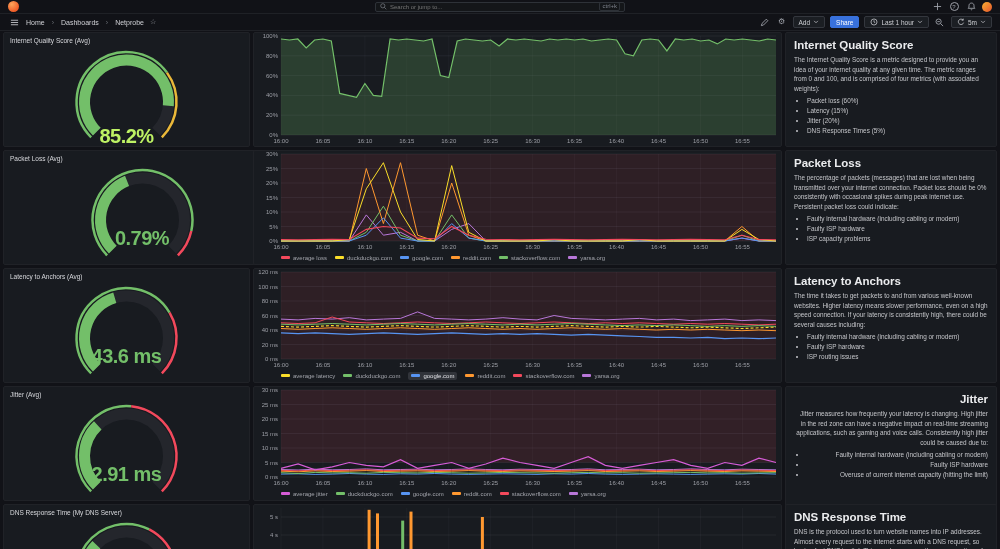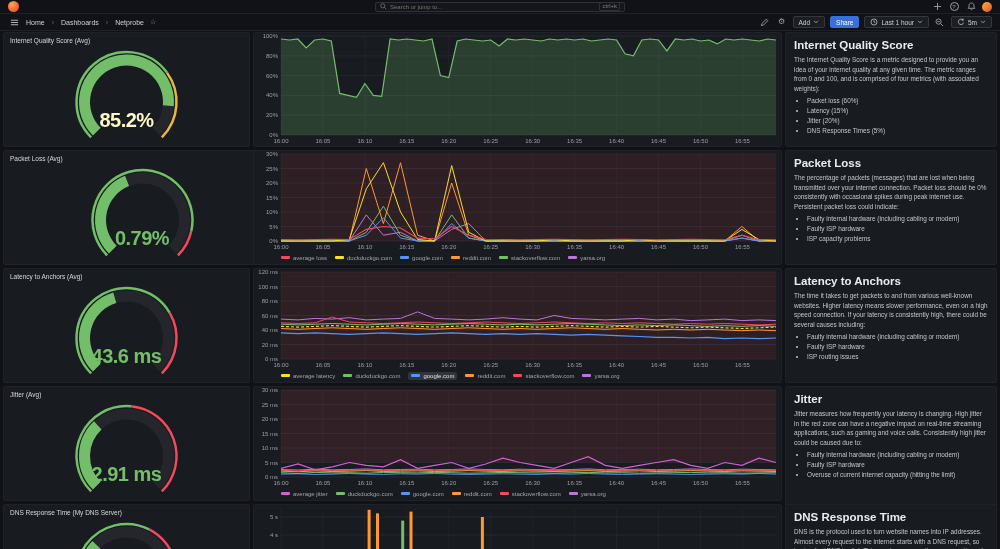--- a/index.html
+++ b/index.html
@@ -138,21 +138,21 @@
 
 <div id="board">
     <div class="panel" style="left: 3px; top: 32px; width: 247px; height: 115px;">
       <div class="panel-title">Internet Quality Score (Avg)</div>
       <svg width="245" height="100" style="display:block;margin:0 auto">
         <path d="M92.80 85.70A42 42 0 1 1 152.20 85.70" stroke="#24262c" stroke-width="11" fill="none"></path>
         <path d="M92.80 85.70A42 42 0 1 1 164.34 59.69" stroke="#73bf69" stroke-width="11" fill="none"></path>
         <path d="M87.14 91.36A50 50 0 1 1 162.95 26.61" stroke="#73bf69" stroke-width="2.5" fill="none"></path>
         <path d="M162.95 26.61A50 50 0 0 1 157.86 91.36" stroke="#eab839" stroke-width="2.5" fill="none"></path>
       </svg>
-      <div class="gauge-value" style="color: #fef9c3;">85.2%</div>
+      <div class="gauge-value" style="color: #bef264; margin-top: 16px;">85.2%</div>
     </div>
     <div class="panel" style="left: 3px; top: 150px; width: 278px; height: 115px;">
       <div class="panel-title">Packet Loss (Avg)</div>
       <svg width="245" height="100" style="display:block;margin:0 auto">
         <path d="M92.80 85.70A42 42 0 1 1 152.20 85.70" stroke="#24262c" stroke-width="11" fill="none"></path>
         <path d="M92.80 85.70A42 42 0 0 1 107.04 16.95" stroke="#73bf69" stroke-width="11" fill="none"></path>
         <path d="M87.14 91.36A50 50 0 1 1 171.30 66.91" stroke="#73bf69" stroke-width="2.5" fill="none"></path>
         <path d="M171.30 66.91A50 50 0 0 1 157.86 91.36" stroke="#f2495c" stroke-width="2.5" fill="none"></path>
       </svg>
       <div class="gauge-value" style="color: rgb(115, 191, 105);">0.79%</div>
@@ -506,21 +506,21 @@
     </div>
     <div class="panel doc" style="left: 785px; top: 268px; width: 212px; height: 115px;">
       <div class="doc-title">Latency to Anchors</div>
       <div class="doc-text">The time it takes to get packets to and from various well-known websites. Higher latency means slower performance, even on a high speed connection. If your latency is consistently high, there could be several causes including:</div>
       <ul>
         <li>Faulty internal hardware (including cabling or modem)</li>
         <li>Faulty ISP hardware</li>
         <li>ISP routing issues</li>
       </ul>
     </div>
-    <div class="panel doc" style="left: 785px; top: 386px; width: 212px; height: 128px;">
+    <div class="panel doc" style="left: 785px; top: 386px; width: 212px; height: 128px; text-align: right;">
       <div class="doc-title">Jitter</div>
       <div class="doc-text">Jitter measures how frequently your latency is changing. High jitter in the red zone can have a negative impact on real-time streaming applications, such as gaming and voice calls. Consistently high jitter could be caused due to:</div>
       <ul>
         <li>Faulty internal hardware (including cabling or modem)</li>
         <li>Faulty ISP hardware</li>
         <li>Overuse of current internet capacity (hitting the limit)</li>
       </ul>
     </div>
     <div class="panel doc" style="left: 785px; top: 504px; width: 212px; height: 115px;">
       <div class="doc-title">DNS Response Time</div>

